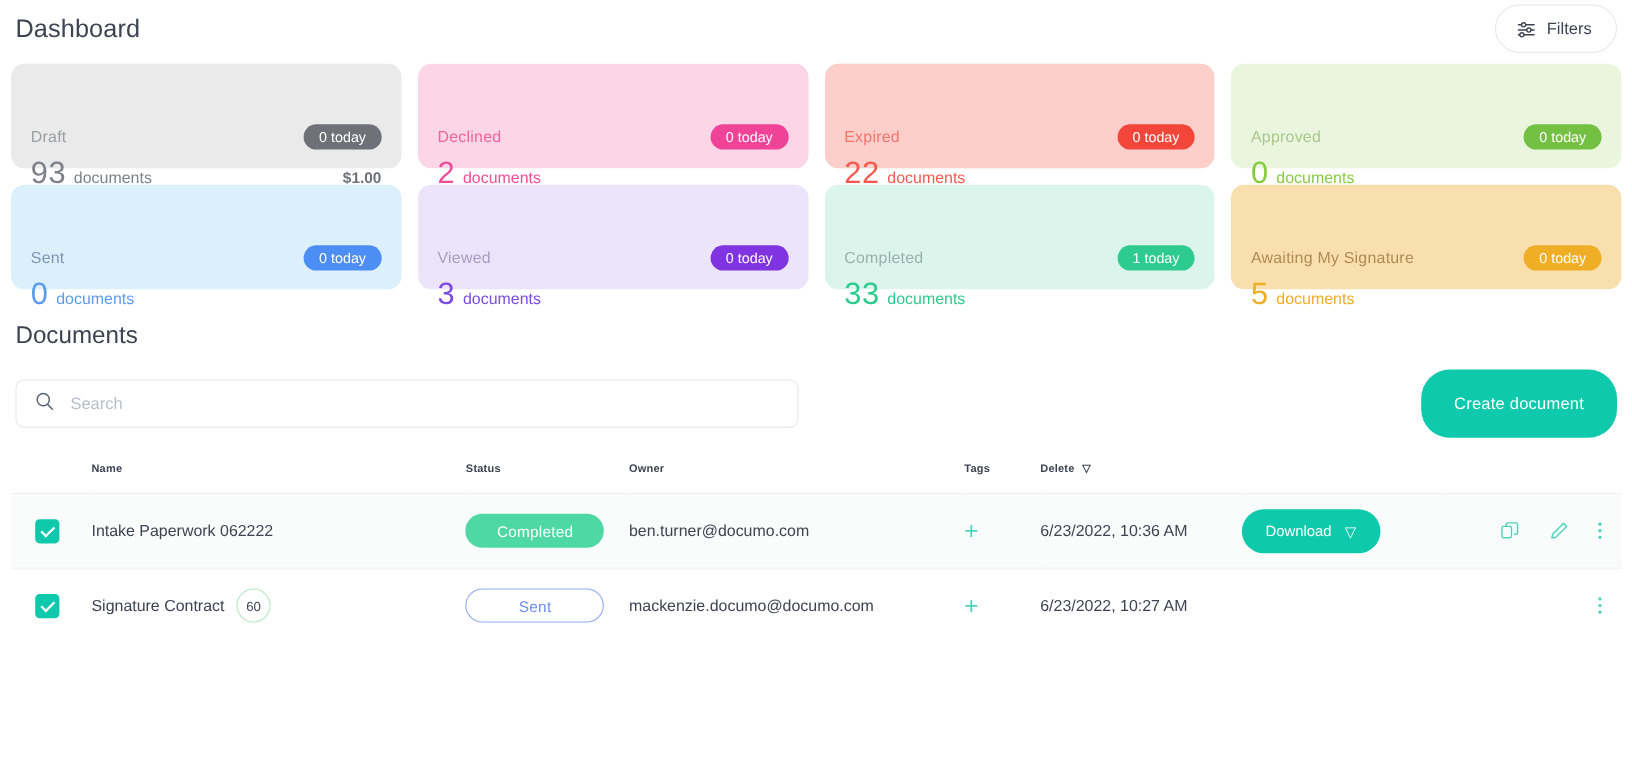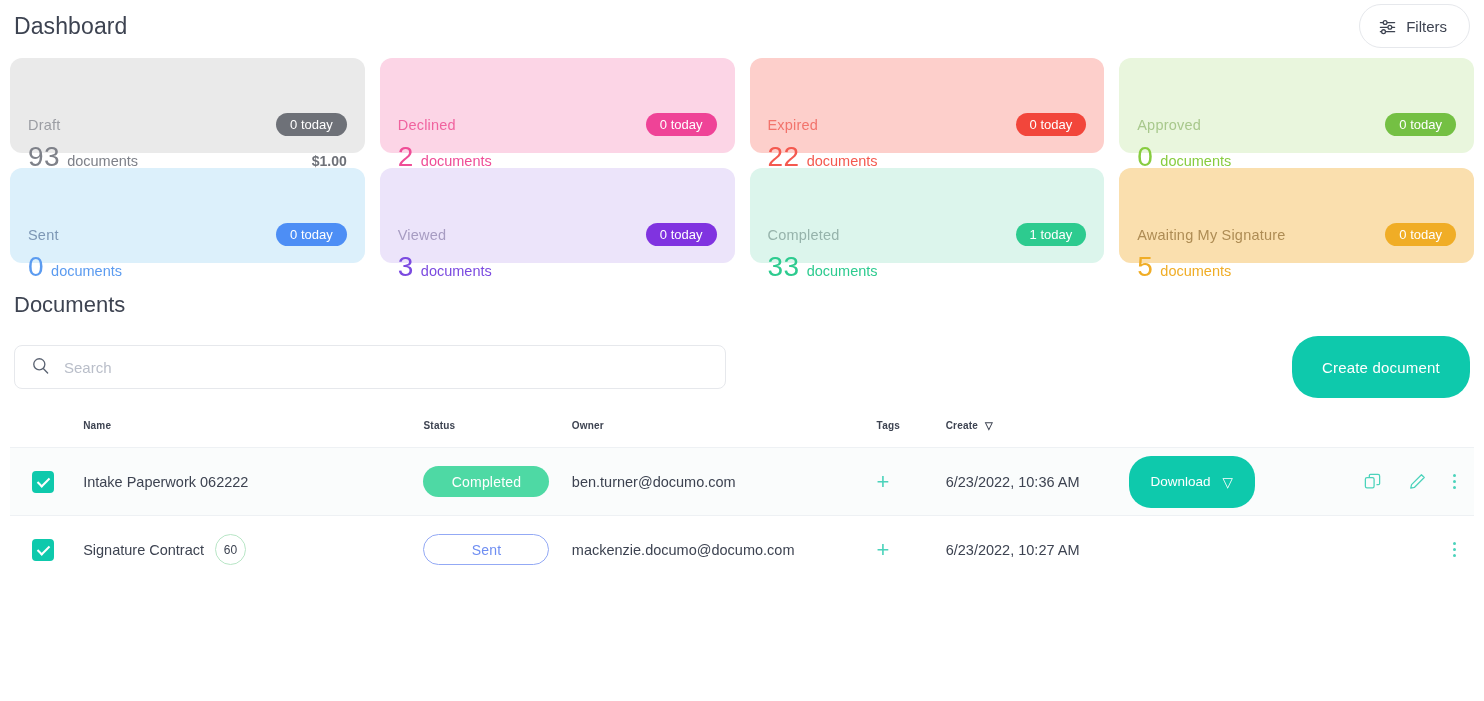--- a/index.html
+++ b/index.html
@@ -119,21 +119,21 @@
   .status-pill {
     display: inline-flex; align-items: center; justify-content: center;
     min-width: 126px; height: 31px; border-radius: 17px;
     font-size: 14px; letter-spacing: .2px;
   }
   .status-completed { background: #4ed9a4; color: #fff; }
   .status-sent { background: #fff; border: 1px solid #93a9f5; color: #6f8ef2; }
   .tag-plus { color: #4bd3bb; font-size: 22px; line-height: 1; cursor: pointer; }
   .download-btn {
     display: inline-flex; align-items: center; gap: 12px;
-    height: 52px; padding: 0 22px; border: 0; border-radius: 22px;
+    height: 40px; padding: 0 22px; border: 0; border-radius: 22px;
     background: #0ec9ac; color: #fff; font-size: 13.5px; cursor: pointer;
     font-family: "Liberation Sans", sans-serif;
   }
   .row-icons { display: flex; align-items: center; justify-content: flex-end; gap: 26px; padding-right: 18px; }
   .ico { cursor: pointer; display: flex; align-items: center; color: #4bd3bb; }
   .dots { display: flex; flex-direction: column; gap: 3px; align-items: center; cursor: pointer; }
   .dots i { width: 3px; height: 3px; border-radius: 50%; background: #4bd3bb; display: block; }
   .updated-hd { display: inline-flex; align-items: center; gap: 7px; cursor: pointer; }
 </style>
 </head>
@@ -263,21 +263,21 @@
     </colgroup>
     <thead>
       <tr>
         <th></th>
         <th>Name</th>
         <th>Status</th>
         <th>Owner</th>
         <th>Tags</th>
         <th>
           <span class="updated-hd">
-            <span>Create</span>
+            <span>Delete</span>
             <span>▽</span>
           </span>
         </th>
         <th></th>
         <th></th>
       </tr>
     </thead>
     <tbody id="tbody">
         <tr class="zebra">
           <td class="cell-chk">

